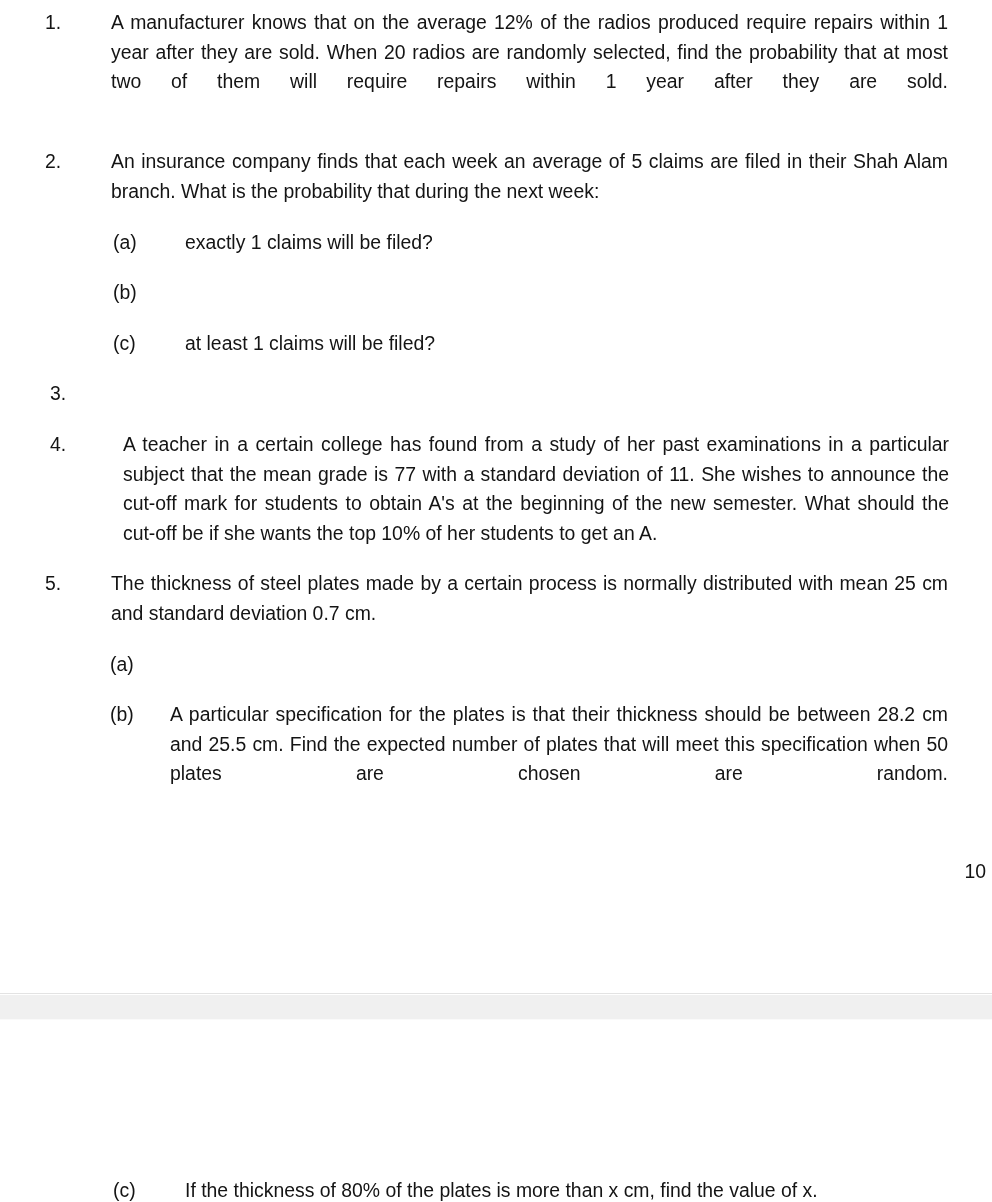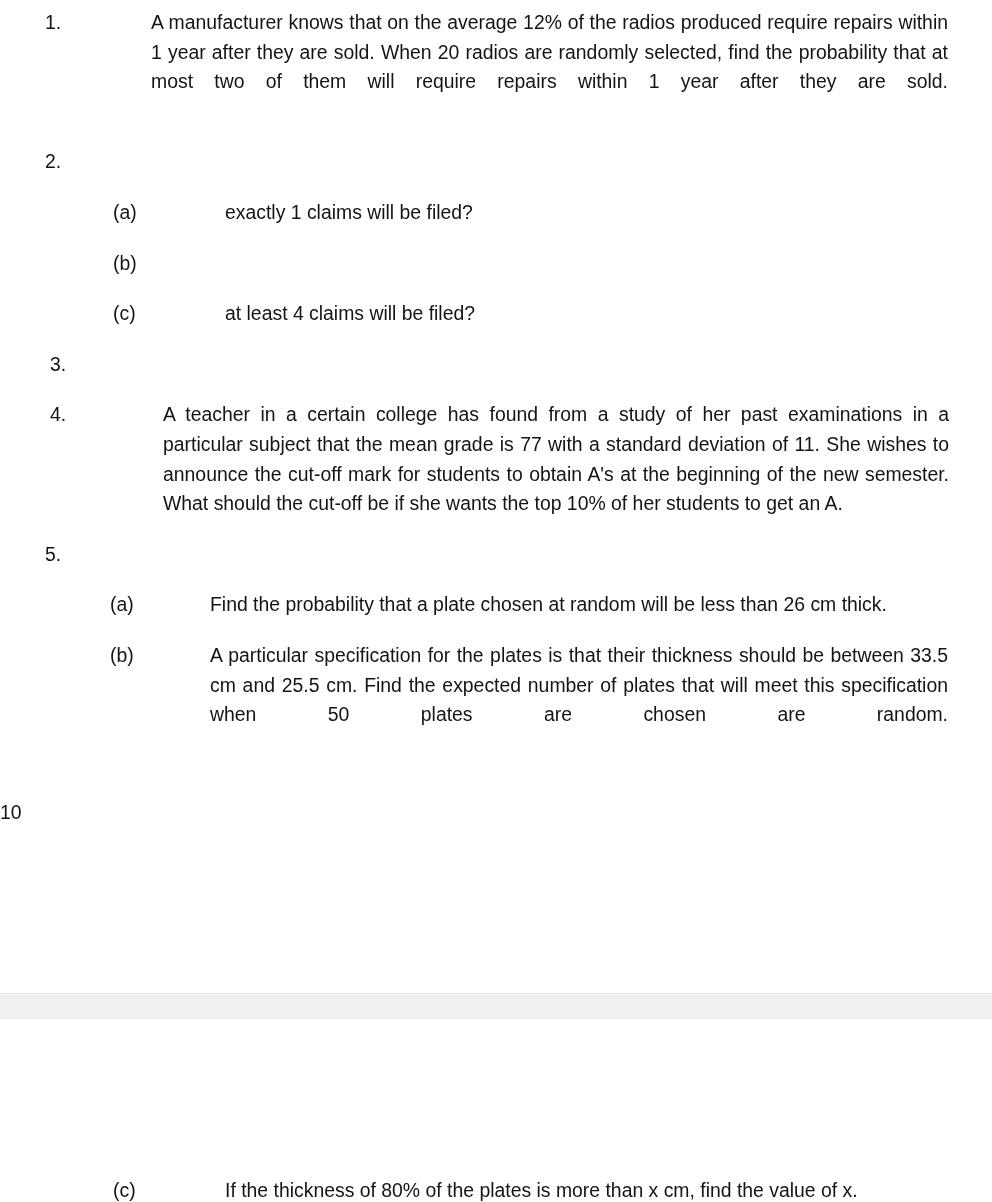--- a/index.html
+++ b/index.html
@@ -40,21 +40,20 @@
     flex: 0 0 auto;
     text-align: left;
     white-space: nowrap;
   }
 
   .q-body {
     flex: 1 1 auto;
     text-align: justify;
     text-justify: inter-word;
     hyphens: none;
-    margin-left: 40px;
   }
   
   .q-body.full::after {
     content: "";
     display: inline-block;
     width: 100%;
   }
 
   
   .lvl1 {
@@ -81,25 +80,26 @@
   .lvl2.q5sub {
     padding-left: 110px;
     padding-right: 44px;
   }
   .lvl2.q5sub .q-num { width: 60px; }
 
   .gap-lg { height: 21px; }
   .gap-sm { height: 21px; }
 
   .page-number {
-    text-align: left;
+    text-align: right;
     font-size: 19.4px;
     line-height: 29.6px;
     padding-top: 39px;
     padding-right: 6px;
+    margin-left: 23px;
   }
 
   
   .page-break {
     height: 27px;
     background: #f0f0f0;
     border-top: 1px solid #e3e3e3;
     border-bottom: 1px solid #fafafa;
     box-sizing: border-box;
   }
@@ -120,73 +120,74 @@
 
   <div class="q lvl1" style="padding-top:8px;">
     <span class="q-num">1.</span>
     <span class="q-body full">A manufacturer knows that on the average 12% of the radios produced require repairs within 1 year after they are sold. When 20 radios are randomly selected, find the probability that at most two of them will require repairs within 1 year after they are sold.</span>
   </div>
 
   <div class="gap-lg"></div>
 
   <div class="q lvl1">
     <span class="q-num">2.</span>
+    <span class="q-body">An insurance company finds that each week an average of 5 claims are filed in their Shah Alam branch. What is the probability that during the next week:</span>
   </div>
 
   <div class="gap-sm"></div>
 
   <div class="q lvl2">
     <span class="q-num">(a)</span>
     <span class="q-body">exactly 1 claims will be filed?</span>
   </div>
 
   <div class="gap-sm"></div>
 
   <div class="q lvl2">
     <span class="q-num">(b)</span>
   </div>
 
   <div class="gap-sm"></div>
 
   <div class="q lvl2">
     <span class="q-num">(c)</span>
-    <span class="q-body">at least 4 claims will be filed?</span>
+    <span class="q-body">at least 1 claims will be filed?</span>
   </div>
 
   <div class="gap-lg"></div>
 
   <div class="q lvl1 indent2">
     <span class="q-num">3.</span>
   </div>
 
   <div class="gap-lg"></div>
 
   <div class="q lvl1 indent2">
     <span class="q-num">4.</span>
     <span class="q-body">A teacher in a certain college has found from a study of her past examinations in a particular subject that the mean grade is 77 with a standard deviation of 11. She wishes to announce the cut-off mark for students to obtain A's at the beginning of the new semester. What should the cut-off be if she wants the top 10% of her students to get an A.</span>
   </div>
 
   <div class="gap-lg"></div>
 
   <div class="q lvl1">
     <span class="q-num">5.</span>
+    <span class="q-body">The thickness of steel plates made by a certain process is normally distributed with mean 25 cm and standard deviation 0.7 cm.</span>
   </div>
 
   <div class="gap-sm"></div>
 
   <div class="q lvl2 q5sub">
     <span class="q-num">(a)</span>
-    <span class="q-body">Find the probability that a plate chosen at random will be less than 26 cm thick.</span>
   </div>
 
   <div class="gap-sm"></div>
 
   <div class="q lvl2 q5sub">
     <span class="q-num">(b)</span>
-    <span class="q-body full">A particular specification for the plates is that their thickness should be between 33.5 cm and 25.5 cm. Find the expected number of plates that will meet this specification when 50 plates are chosen are random.</span>
+    <span class="q-body full">A particular specification for the plates is that their thickness should be between 28.2 cm and 25.5 cm. Find the expected number of plates that will meet this specification when 50 plates are chosen are random.</span>
   </div>
 
   <div class="page-number">10</div>
 
 </div>
 
 <div class="page-break">
   <div class="page-break-inner"></div>
 </div>
 

